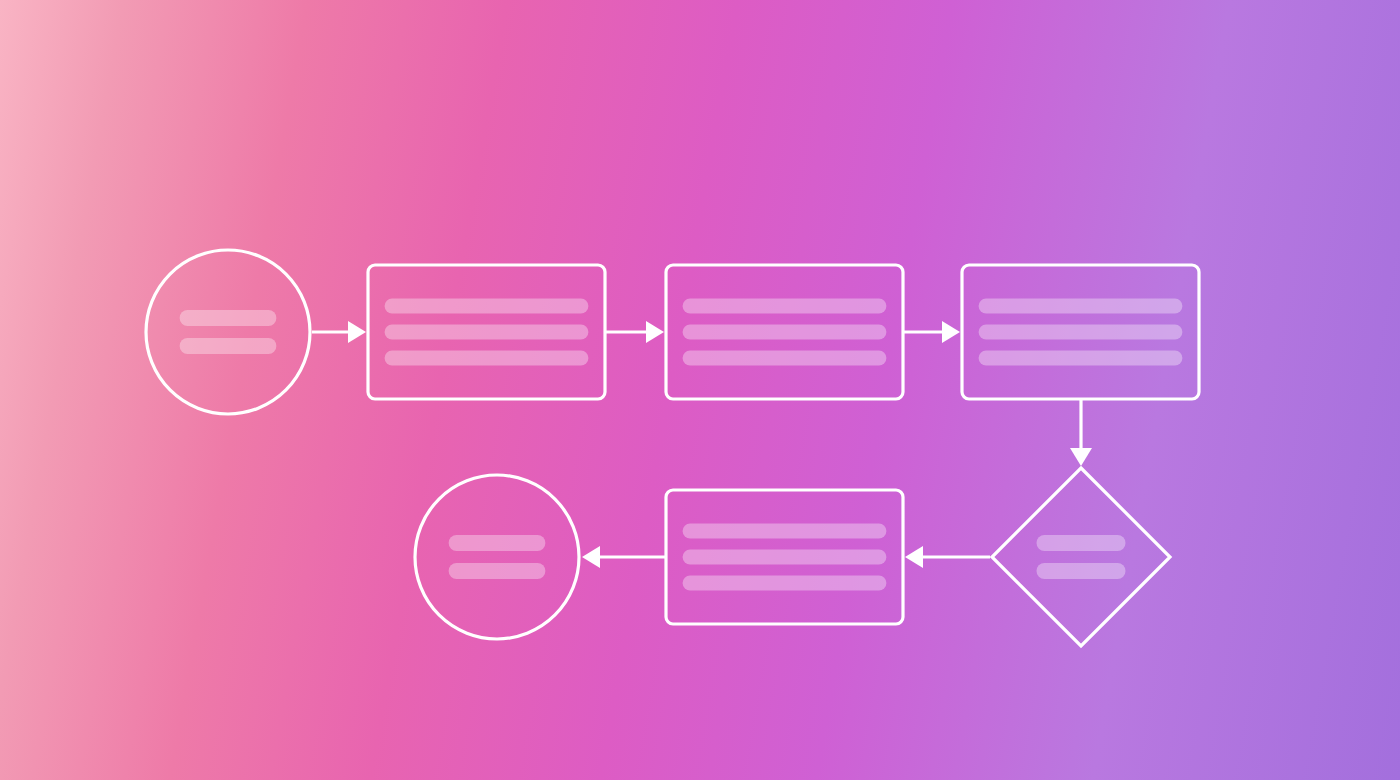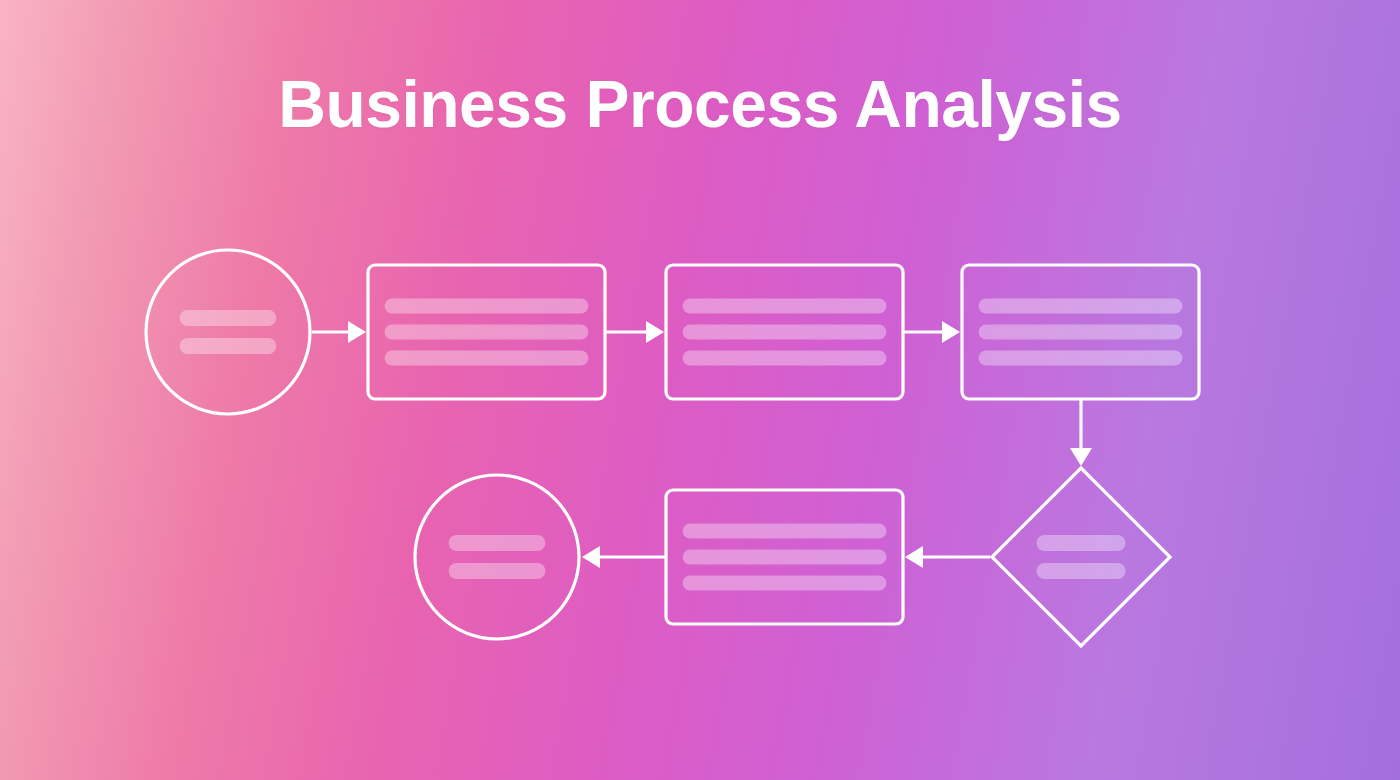--- a/index.html
+++ b/index.html
@@ -68,21 +68,20 @@
   }
   .arrowhead {
     fill: #ffffff;
   }
 </style>
 </head>
 <body>
 
 <div id="stage">
 
-  <div class="title">Business Process Analysis</div>
 
   <svg class="diagram" viewBox="0 0 1400 780">
     <defs>
       <marker id="arrow-r" markerWidth="9" markerHeight="9" refX="1" refY="4.5" orient="auto" markerUnits="strokeWidth">
         <path d="M0,0 L9,4.5 L0,9 z" class="arrowhead"></path>
       </marker>
     </defs>
     <g id="nodes-layer">
         <g>
           <circle cx="228" cy="332" r="82" class="node-outline"></circle>

